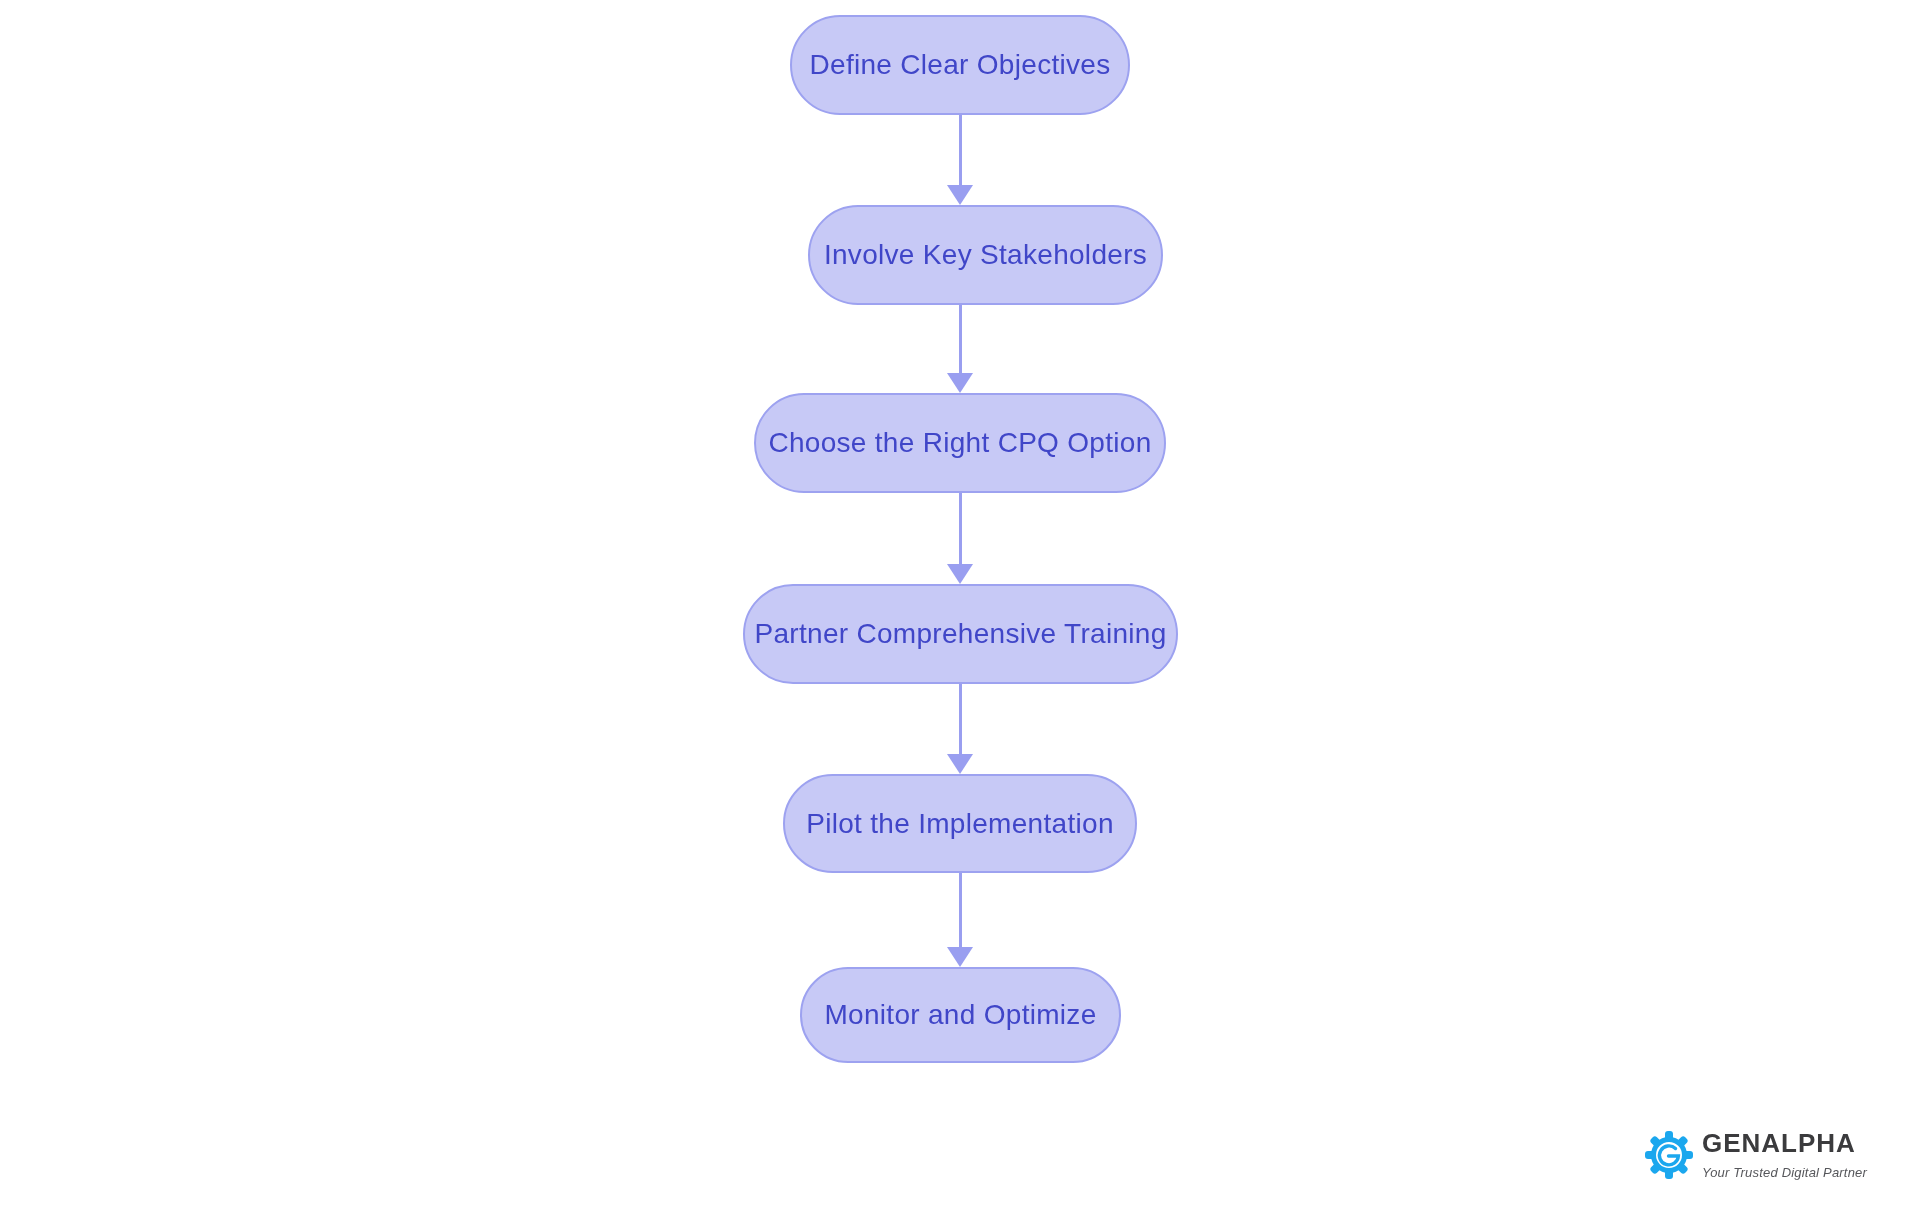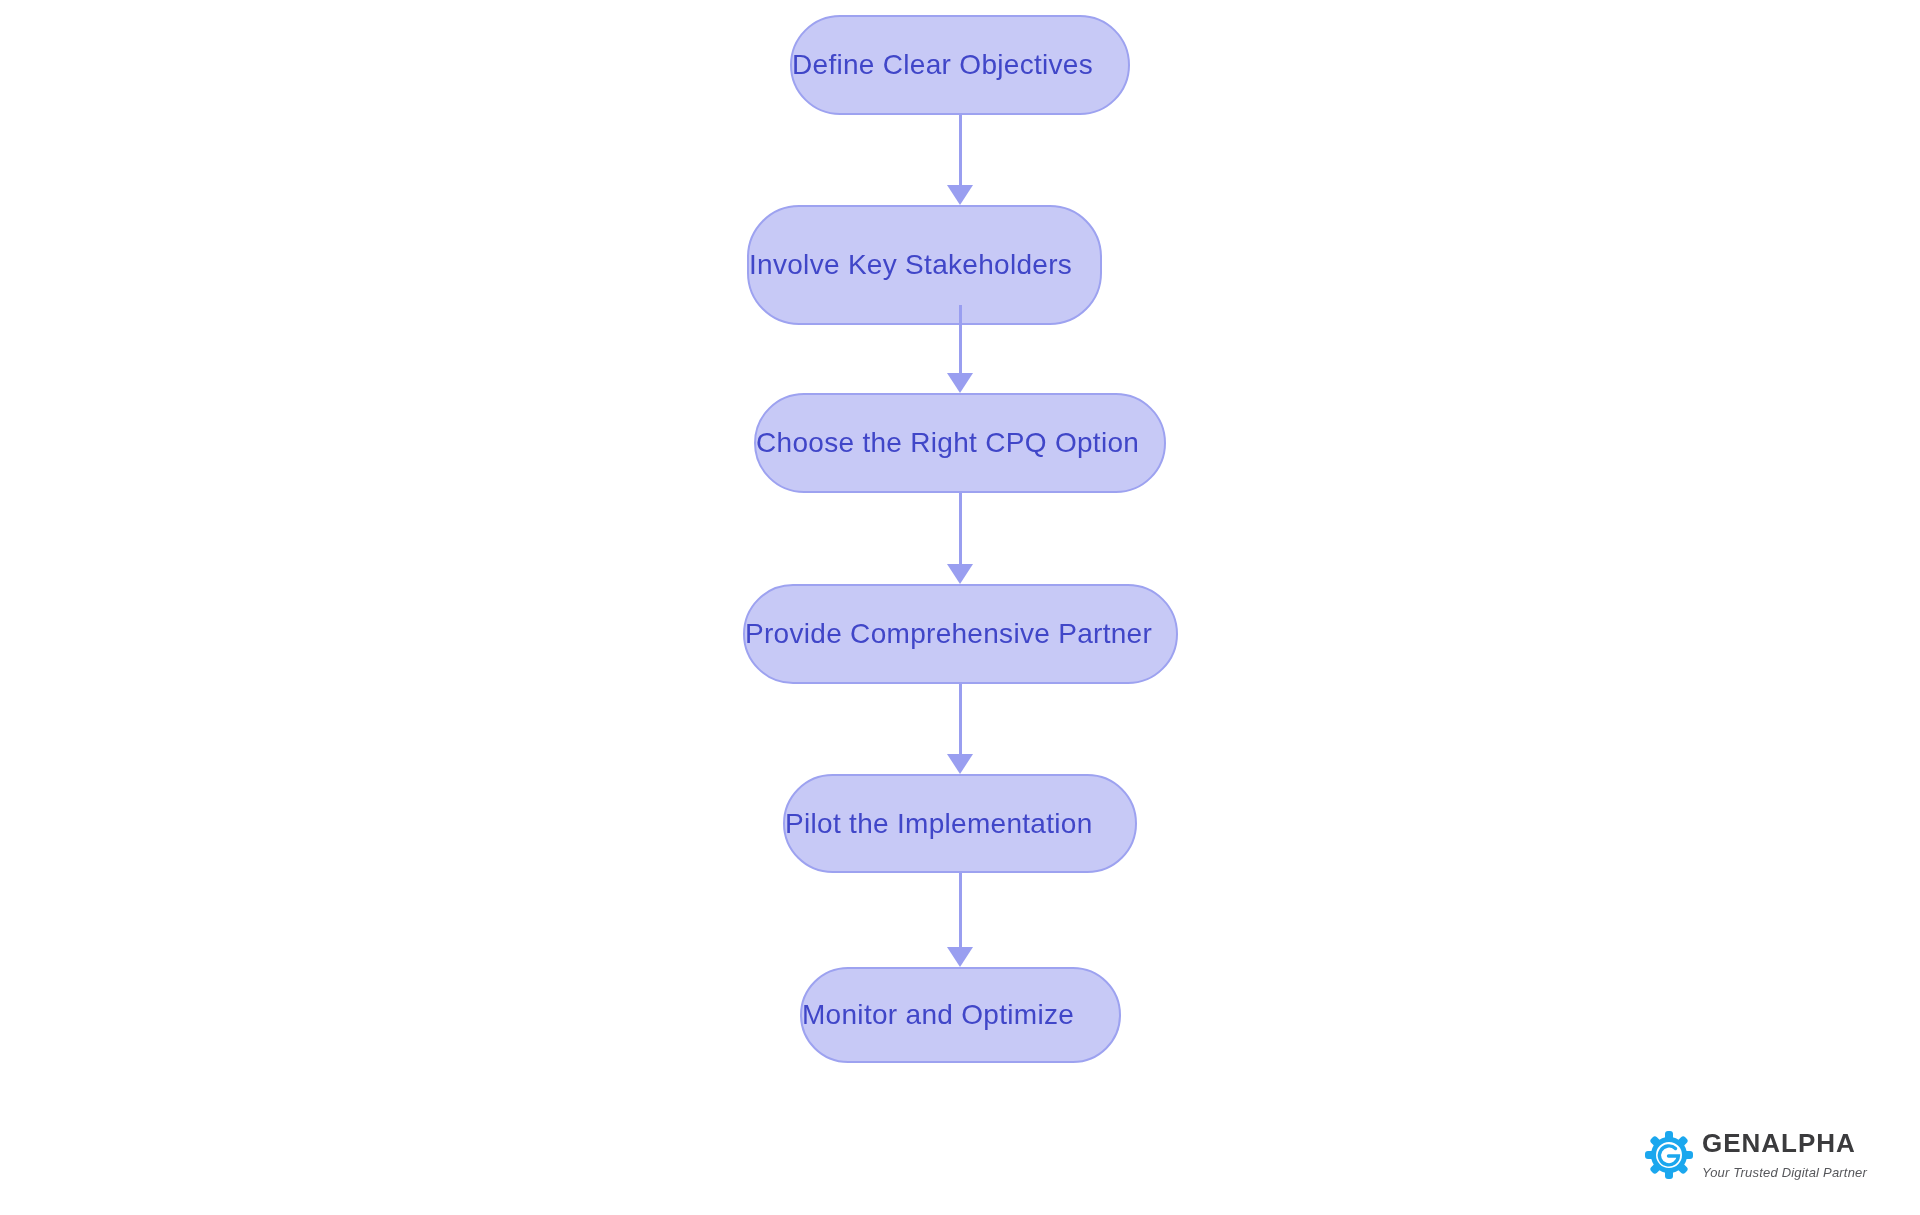--- a/index.html
+++ b/index.html
@@ -17,21 +17,21 @@
   }
   
   .node {
     position: absolute;
     box-sizing: border-box;
     background: #c7c9f6;
     border: 2px solid #9da2f0;
     border-radius: 52px;
     display: flex;
     align-items: center;
-    justify-content: flex-start;
+    justify-content: center;
   }
   .node-label {
     color: #4046c8;
     font-size: 28px;
     letter-spacing: 0.3px;
     white-space: nowrap;
   }
   
   .arrow {
     position: absolute;
@@ -88,30 +88,30 @@
 </style>
 </head>
 <body>
 
 <div class="canvas">
 
   <div class="node" style="left:790px; top:15px; width:340px; height:100px;">
     <span class="node-label">Define Clear Objectives</span>
   </div>
 
-  <div class="node" style="left:747px; top:205px; width:355px; height:120px;">
+  <div class="node" style="left:808px; top:205px; width:355px; height:100px;">
     <span class="node-label">Involve Key Stakeholders</span>
   </div>
 
   <div class="node" style="left:754px; top:393px; width:412px; height:100px;">
     <span class="node-label">Choose the Right CPQ Option</span>
   </div>
 
   <div class="node" style="left:743px; top:584px; width:435px; height:100px;">
-    <span class="node-label">Provide Comprehensive Partner</span>
+    <span class="node-label">Partner Comprehensive Training</span>
   </div>
 
   <div class="node" style="left:800px; top:967px; width:321px; height:96px;">
     <span class="node-label">Monitor and Optimize</span>
   </div>
 
   <div class="node" style="left:783px; top:774px; width:354px; height:99px;">
     <span class="node-label">Pilot the Implementation</span>
   </div>
 

